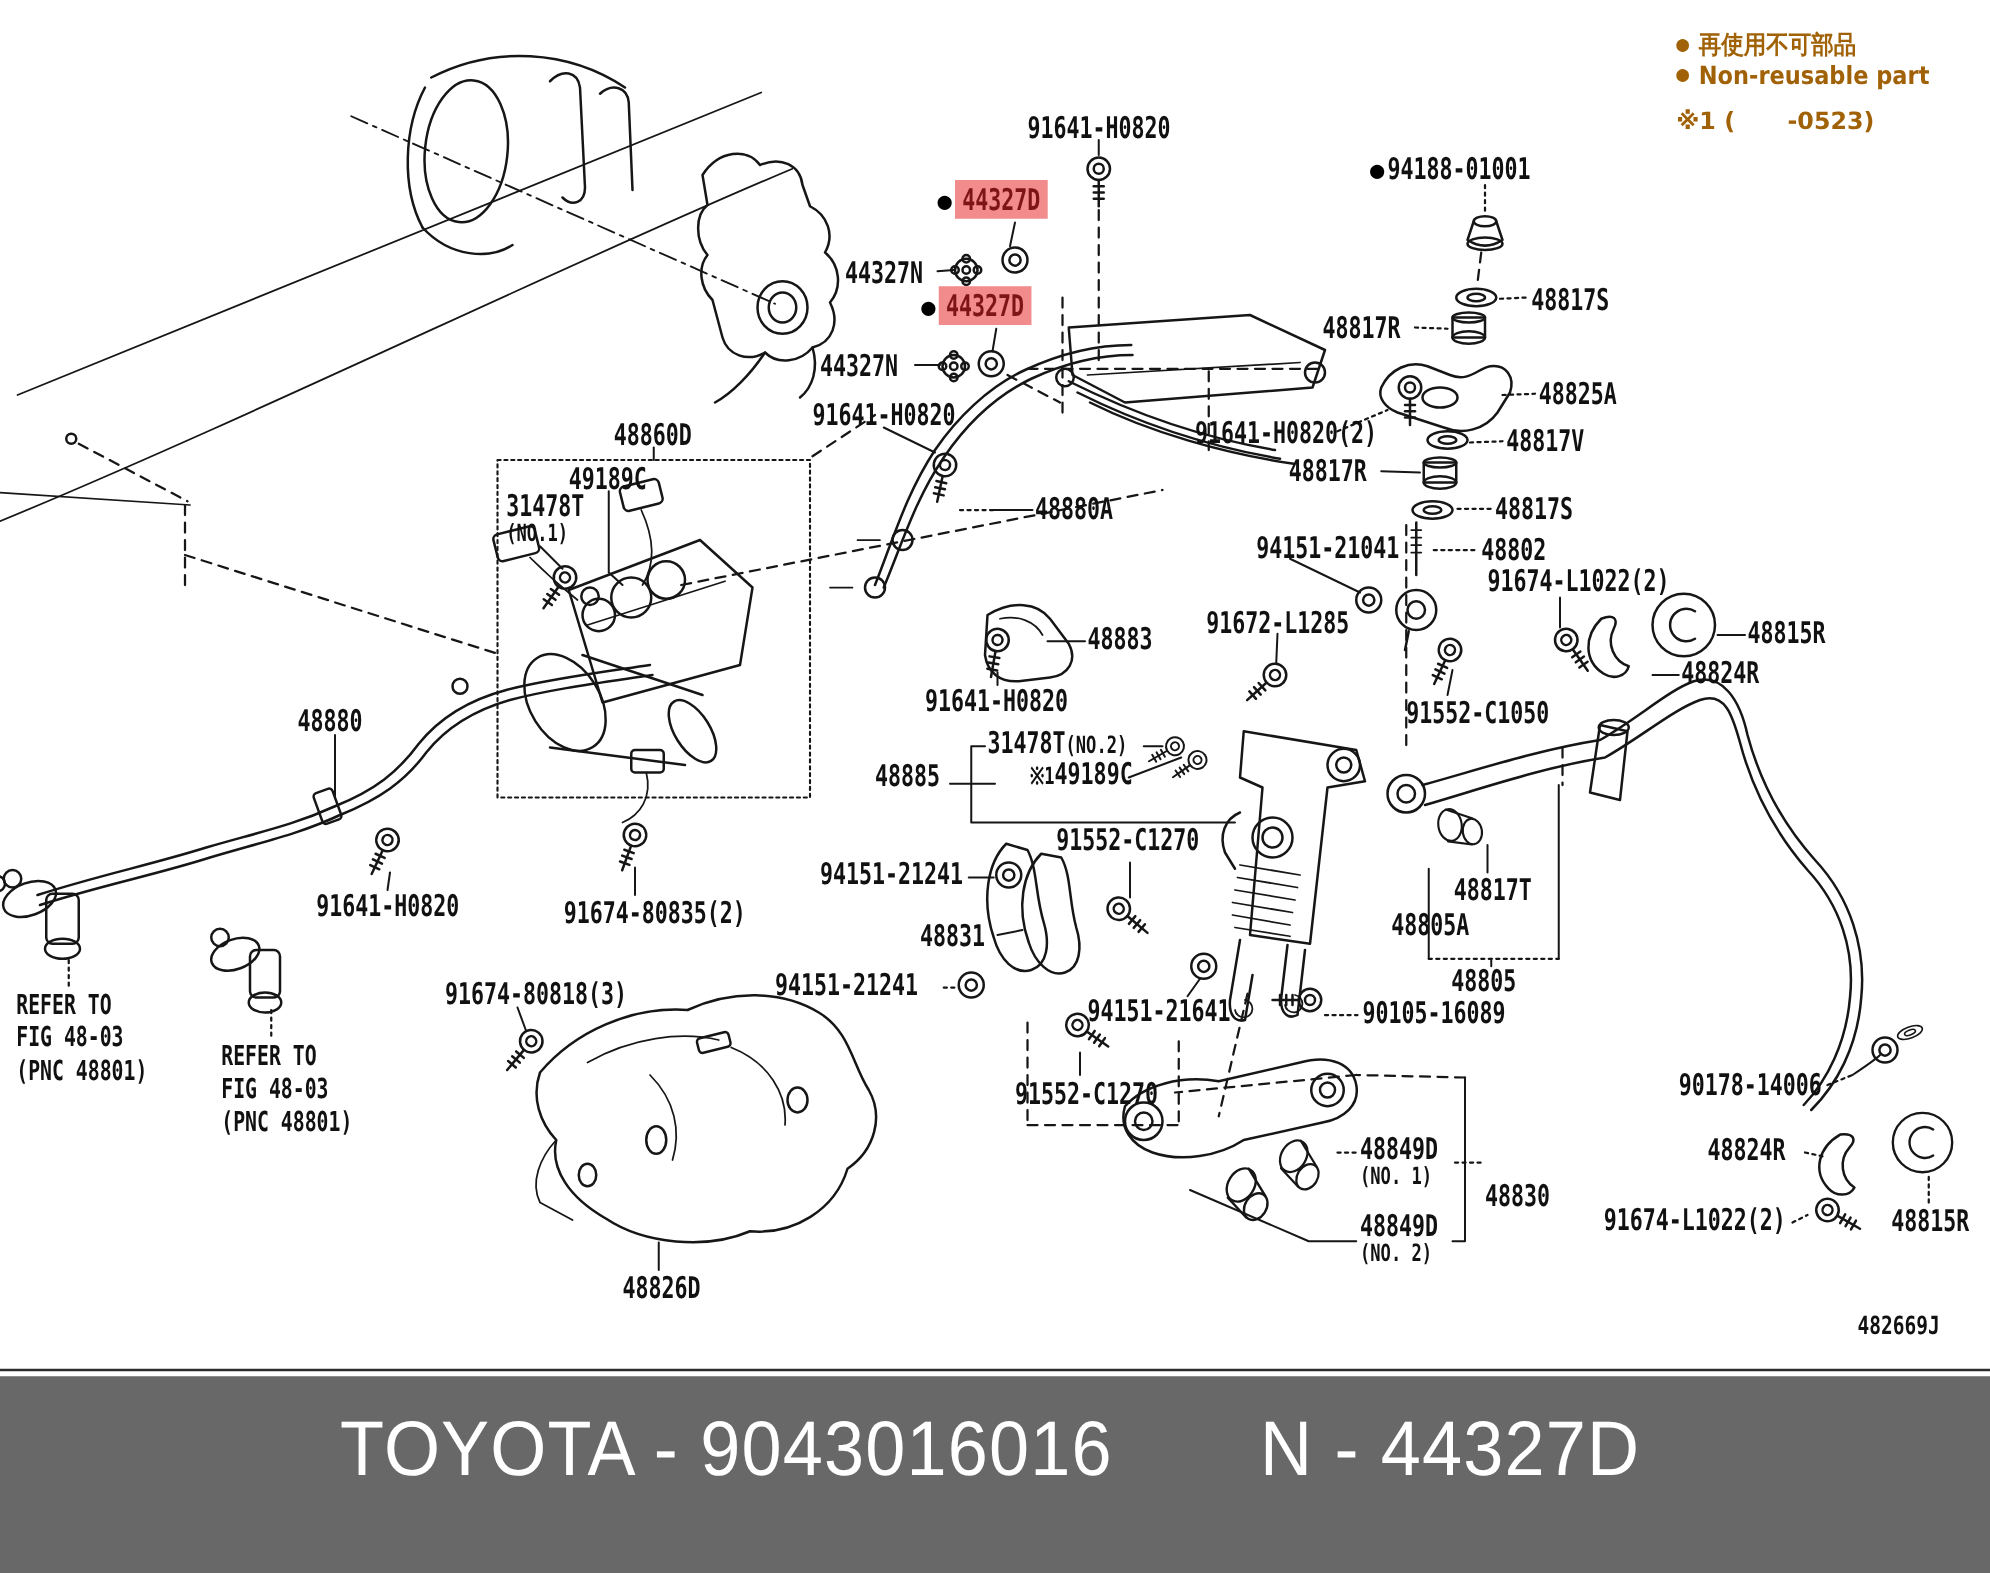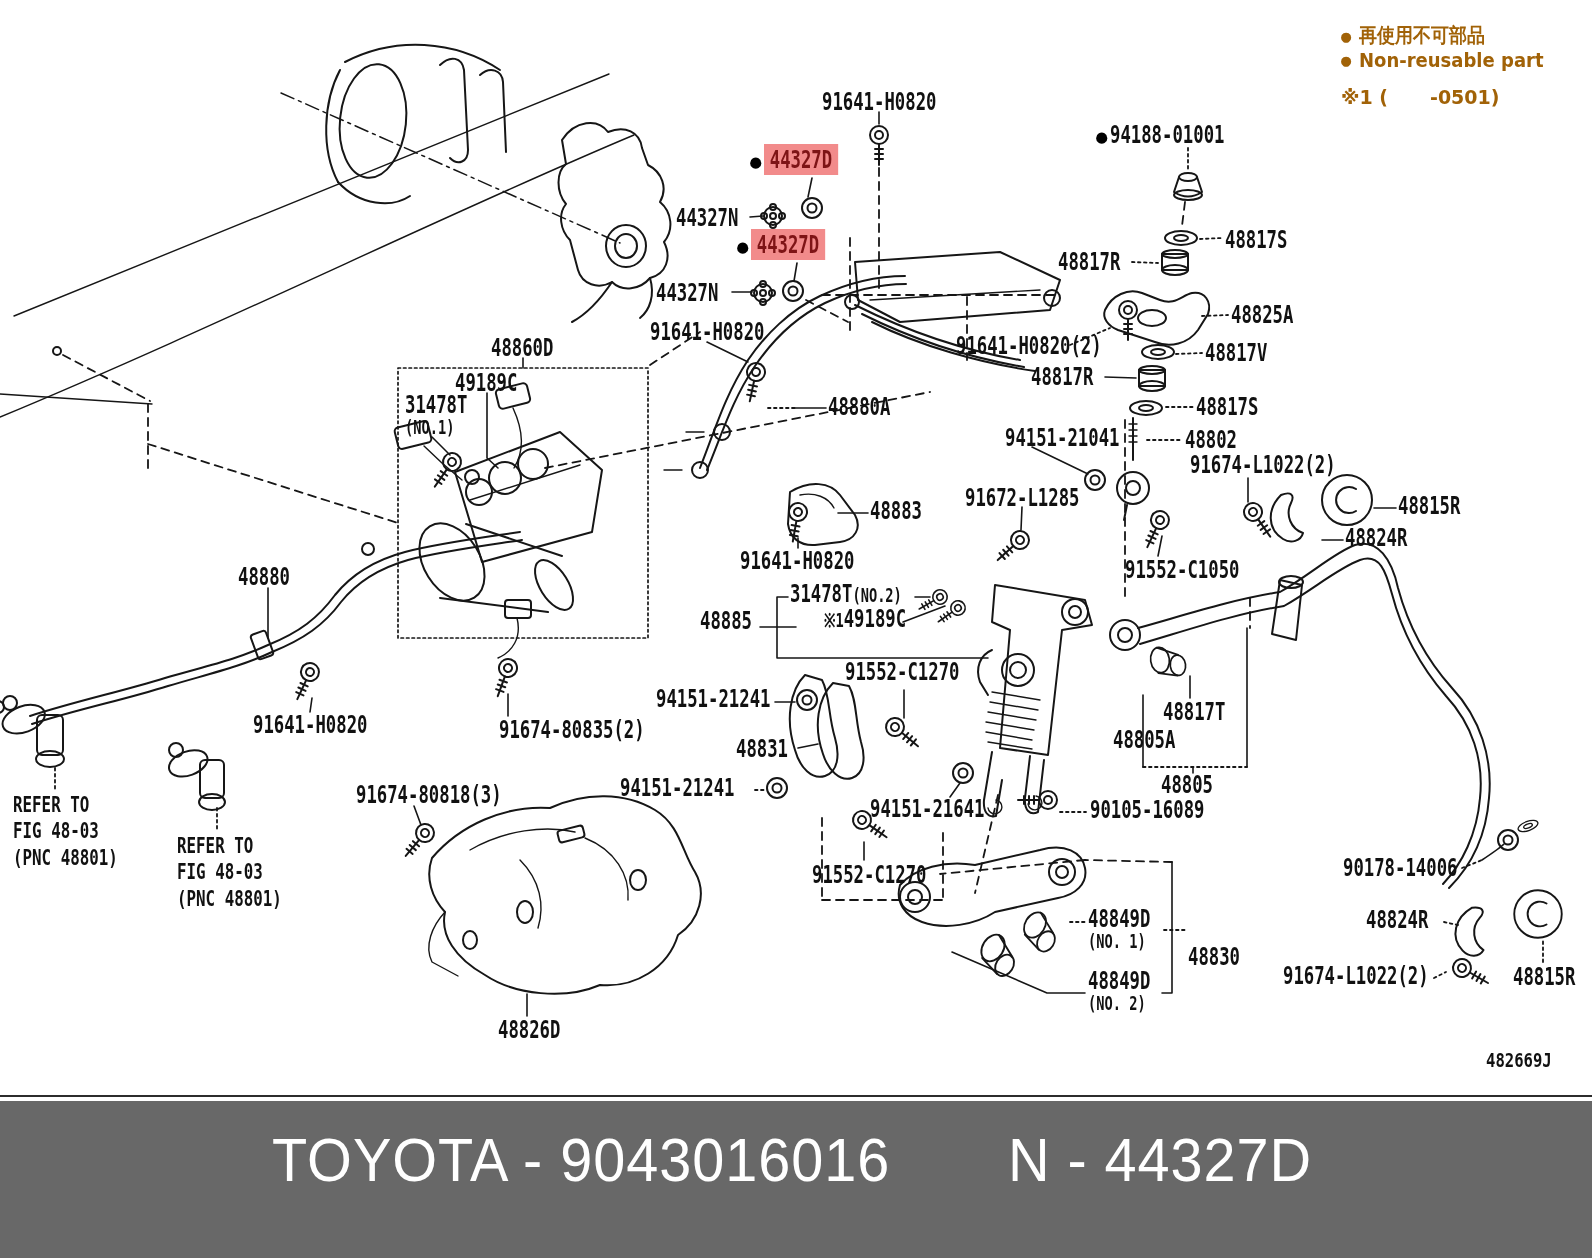--- a/index.html
+++ b/index.html
@@ -382,21 +382,21 @@
       <div class="plabel" style="left: 740px; top: 549px;"><span class="sw"><span class="m">91641-H0820</span></span></div>
       <div class="plabel" style="left: 238px; top: 565px;"><span class="sw"><span class="m">48880</span></span></div>
       <div class="plabel" style="left: 790px; top: 582px;"><span class="sw"><span class="m">31478T</span><span class="suf">(NO.2)</span></span></div>
       <div class="plabel" style="left: 700px; top: 609px;"><span class="sw"><span class="m">48885</span></span></div>
       <div class="plabel" style="left: 824px; top: 607px;"><span class="sw"><span class="pre">※1</span><span class="m">49189C</span></span></div>
       <div class="plabel" style="left: 845px; top: 660px;"><span class="sw"><span class="m">91552-C1270</span></span></div>
       <div class="plabel" style="left: 656px; top: 687px;"><span class="sw"><span class="m">94151-21241</span></span></div>
       <div class="plabel" style="left: 736px; top: 737px; text-align: right;"><span class="sw"><span class="m">48831</span></span></div>
       <div class="plabel" style="left: 620px; top: 776px;"><span class="sw"><span class="m">94151-21241</span></span></div>
       <div class="plabel" style="left: 253px; top: 713px;"><span class="sw"><span class="m">91641-H0820</span></span></div>
-      <div class="plabel" style="left: 451px; top: 718px; margin-left: 48px;"><span class="sw"><span class="m">91674-80835(2)</span></span></div>
+      <div class="plabel" style="left: 451px; top: 718px;"><span class="sw"><span class="m">91674-80835(2)</span></span></div>
       <div class="plabel" style="left: 356px; top: 783px; text-decoration: underline;"><span class="sw"><span class="m">91674-80818(3)</span></span></div>
       <div class="plabel" style="left: 13px; top: 792px;"><span class="sw"><div class="ln">REFER TO</div><div class="ln">FIG 48-03</div><div class="ln">(PNC 48801)</div></span></div>
       <div class="plabel" style="left: 177px; top: 833px;"><span class="sw"><div class="ln">REFER TO</div><div class="ln">FIG 48-03</div><div class="ln">(PNC 48801)</div></span></div>
       <div class="plabel" style="left: 498px; top: 1018px;"><span class="sw"><span class="m">48826D</span></span></div>
       <div class="plabel" style="left: 812px; top: 863px;"><span class="sw"><span class="m">91552-C1270</span></span></div>
       <div class="plabel" style="left: 870px; top: 797px;"><span class="sw"><span class="m">94151-21641</span></span></div>
       <div class="plabel" style="left: 1090px; top: 798px;"><span class="sw"><span class="m">90105-16089</span></span></div>
       <div class="plabel" style="left: 1113px; top: 728px;"><span class="sw"><span class="m">48805A</span></span></div>
       <div class="plabel" style="left: 1163px; top: 700px;"><span class="sw"><span class="m">48817T</span></span></div>
       <div class="plabel" style="left: 1161px; top: 773px;"><span class="sw"><span class="m">48805</span></span></div>
@@ -410,21 +410,21 @@
     </div>
 
   <div class="legend">
     <div class="row">
       <span class="ldot">●</span><span class="ltxt">再使用不可部品</span>
     </div>
     <div class="row">
       <span class="ldot">●</span><span class="ltxt">Non-reusable part</span>
     </div>
     <div class="note">
-      <span>※1 (</span><span class="gap"></span><span>-0501)</span>
+      <span>※1 (</span><span class="gap"></span><span>-0523)</span>
     </div>
   </div>
 
   <div class="figcode">482669J</div>
 
   <div class="hrline"></div>
   <div class="footer">
     <span class="fl">TOYOTA - 9043016016</span>
     <span class="fr">N - 44327D</span>
   </div>

